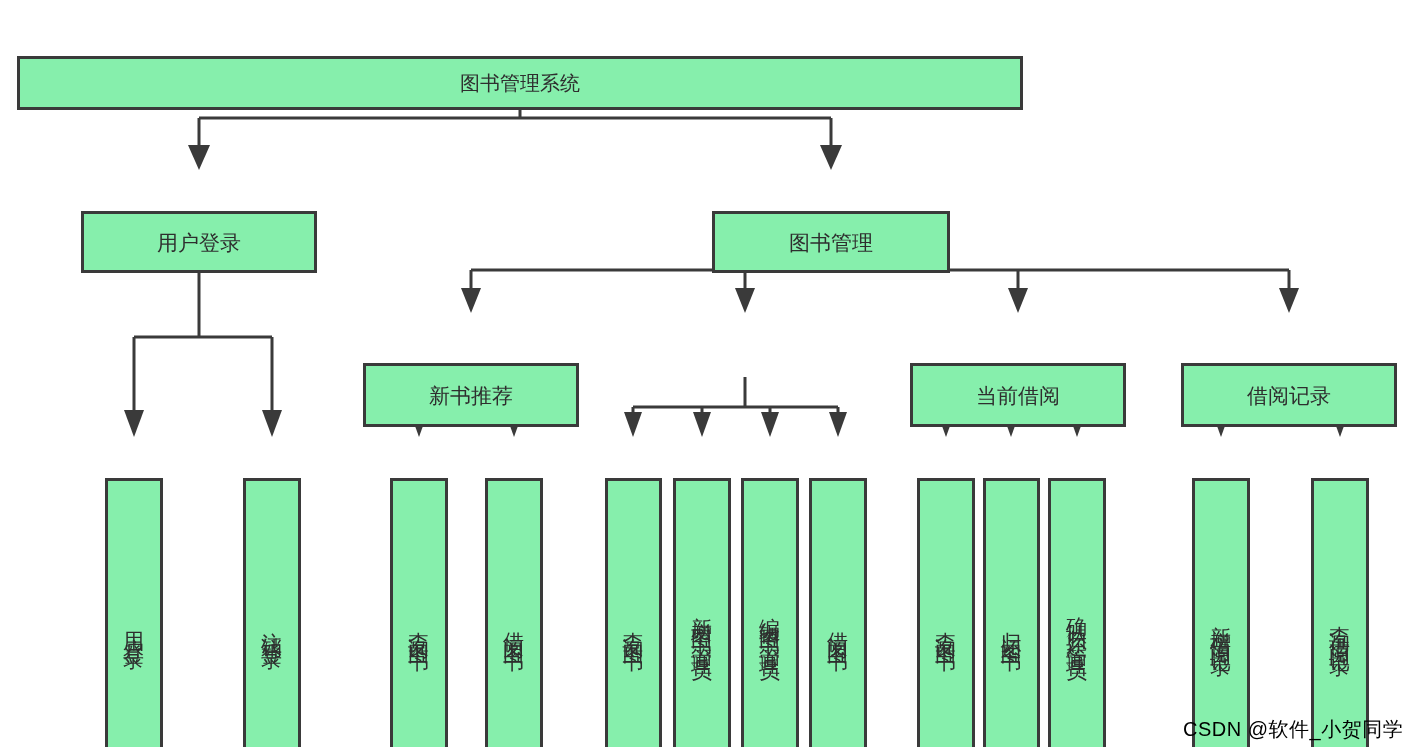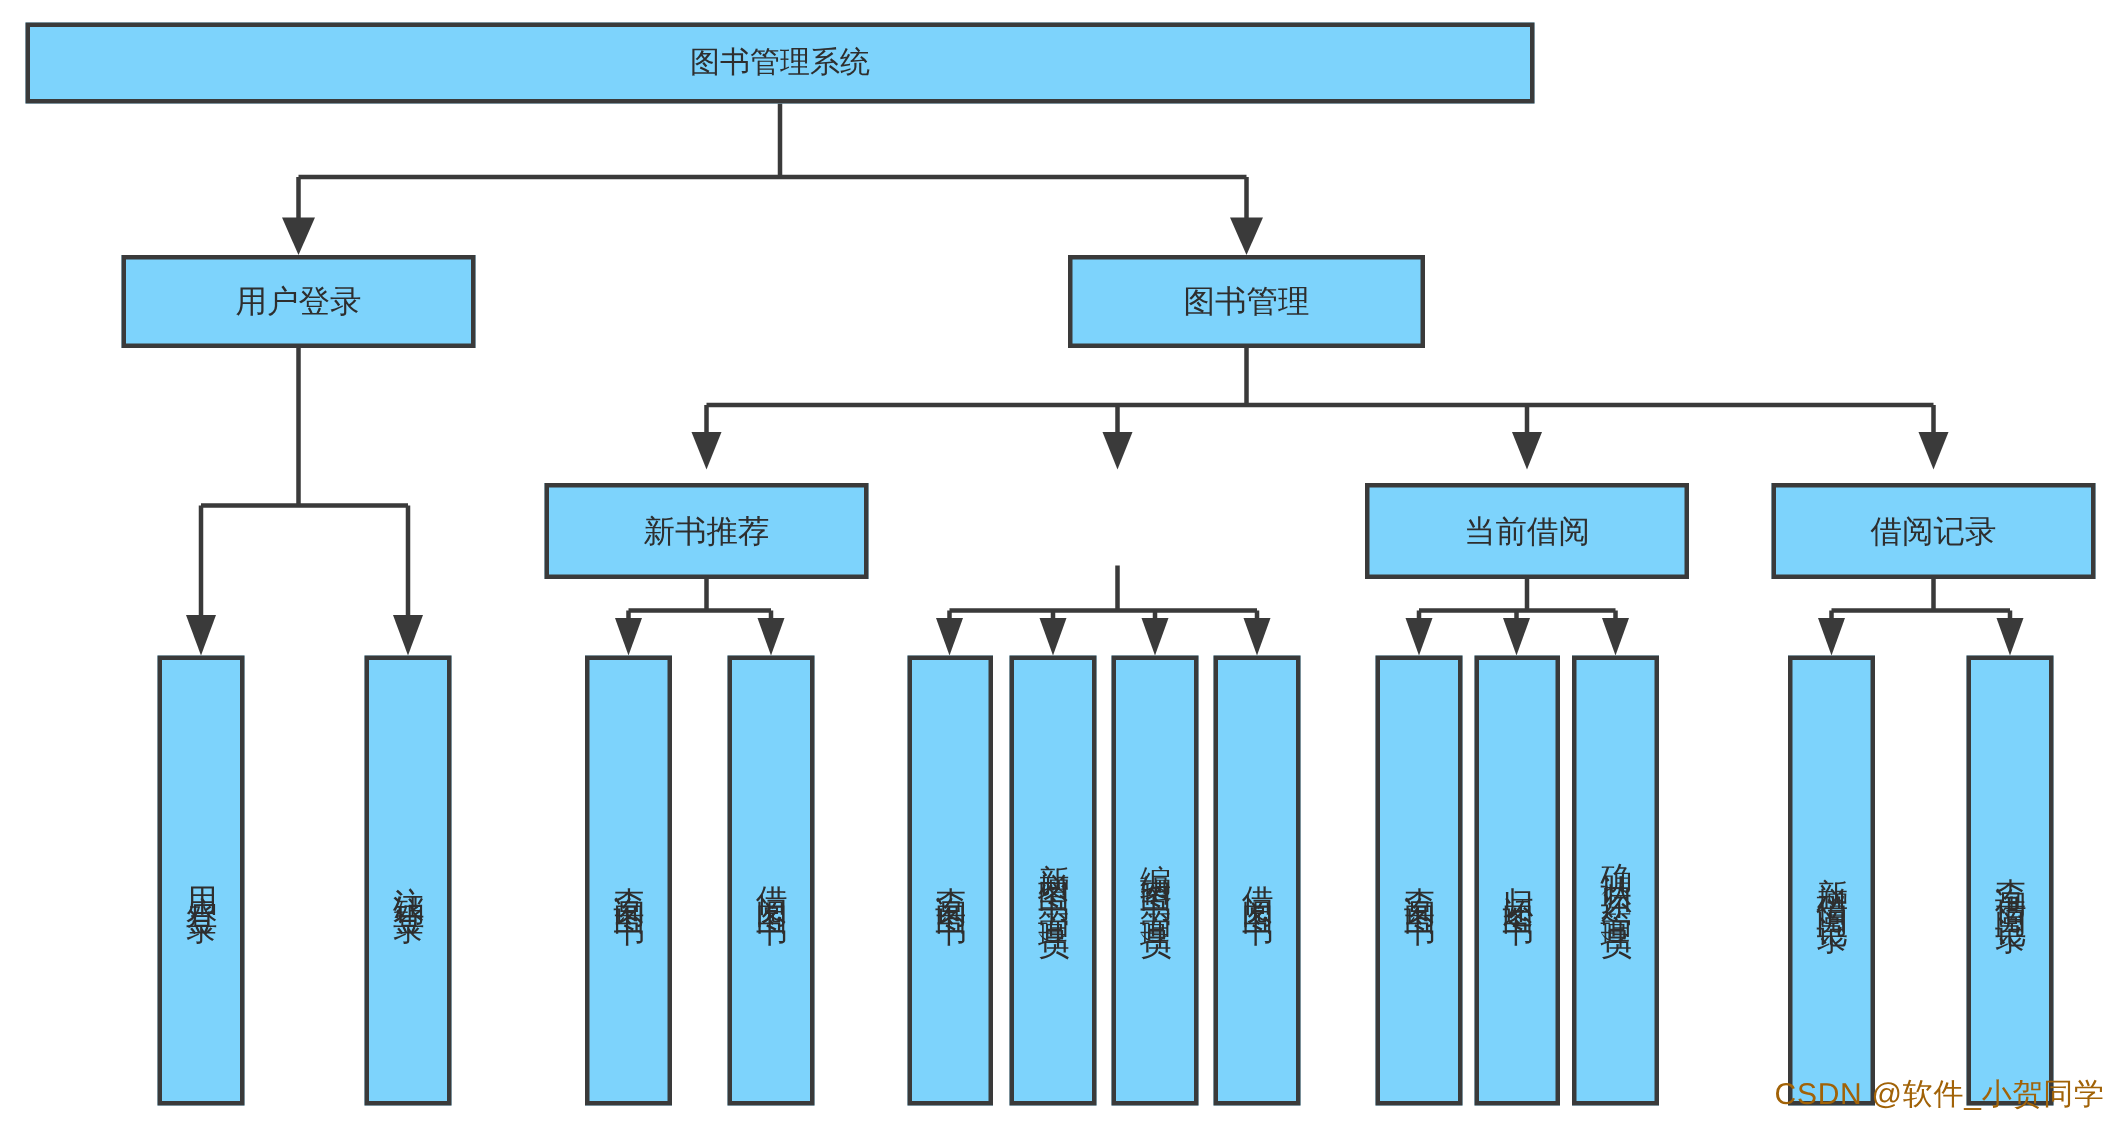--- a/index.html
+++ b/index.html
@@ -29,28 +29,29 @@
     stroke-width: 3;
   }
   .wires polygon {
     fill: #3a3a3a;
     stroke: none;
   }
   .box {
     position: absolute;
     box-sizing: border-box;
     border: 3px solid #3a3a3a;
-    background: #7dd3fc;
+    background: #86efac;
     display: flex;
     align-items: center;
     justify-content: center;
     color: #2e2e2e;
     font-size: 21px;
     line-height: 1;
     text-align: center;
+    margin-top: 41px;
   }
   .box.root   { left: 17px;   top: 15px;  width: 1006px; height: 54px; font-size: 20px; }
   .box.lvl2-user { left: 81px;  top: 170px; width: 236px; height: 62px; }
   .box.lvl2-book { left: 712px; top: 170px; width: 238px; height: 62px; }
   .box.lvl3 { top: 322px; width: 216px; height: 64px; }
   .box.m0 { left: 363px; }
   .box.m1 { left: 637px; }
   .box.m2 { left: 910px; }
   .box.m3 { left: 1181px; }
   .box.leaf {
@@ -77,21 +78,21 @@
   .leaf.c0 { left: 917px; }
   .leaf.c1 { left: 983px; width: 57px; }
   .leaf.c2 { left: 1048px; }
   .leaf.d0 { left: 1192px; }
   .leaf.d1 { left: 1311px; }
   .watermark {
     position: absolute;
     left: 1183px;
     top: 716px;
     font-size: 20px;
-    color: #a16207;
+    color: #000000;
     letter-spacing: 0.5px;
     white-space: nowrap;
   }
 </style>
 </head>
 <body>
 
 <div class="canvas">
 
   <svg class="wires" viewBox="0 0 1405 747" xmlns="http://www.w3.org/2000/svg">

